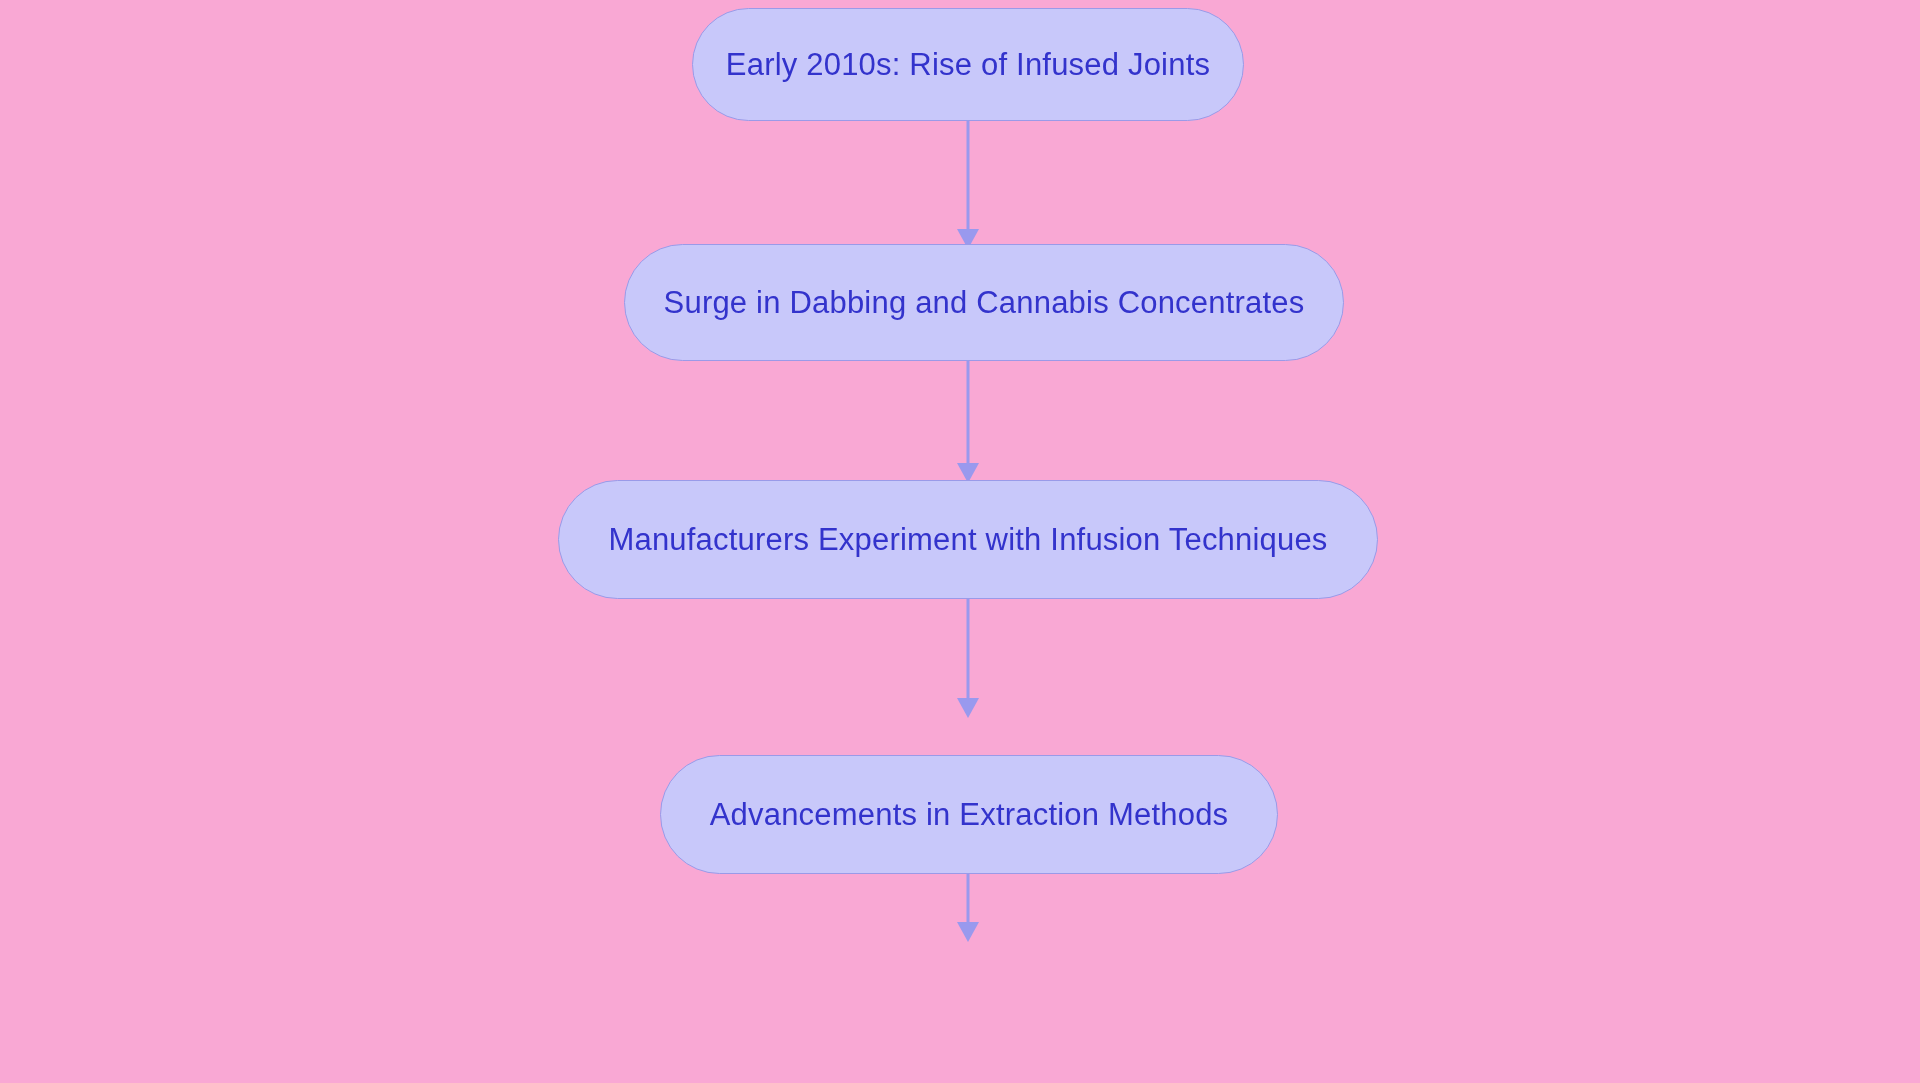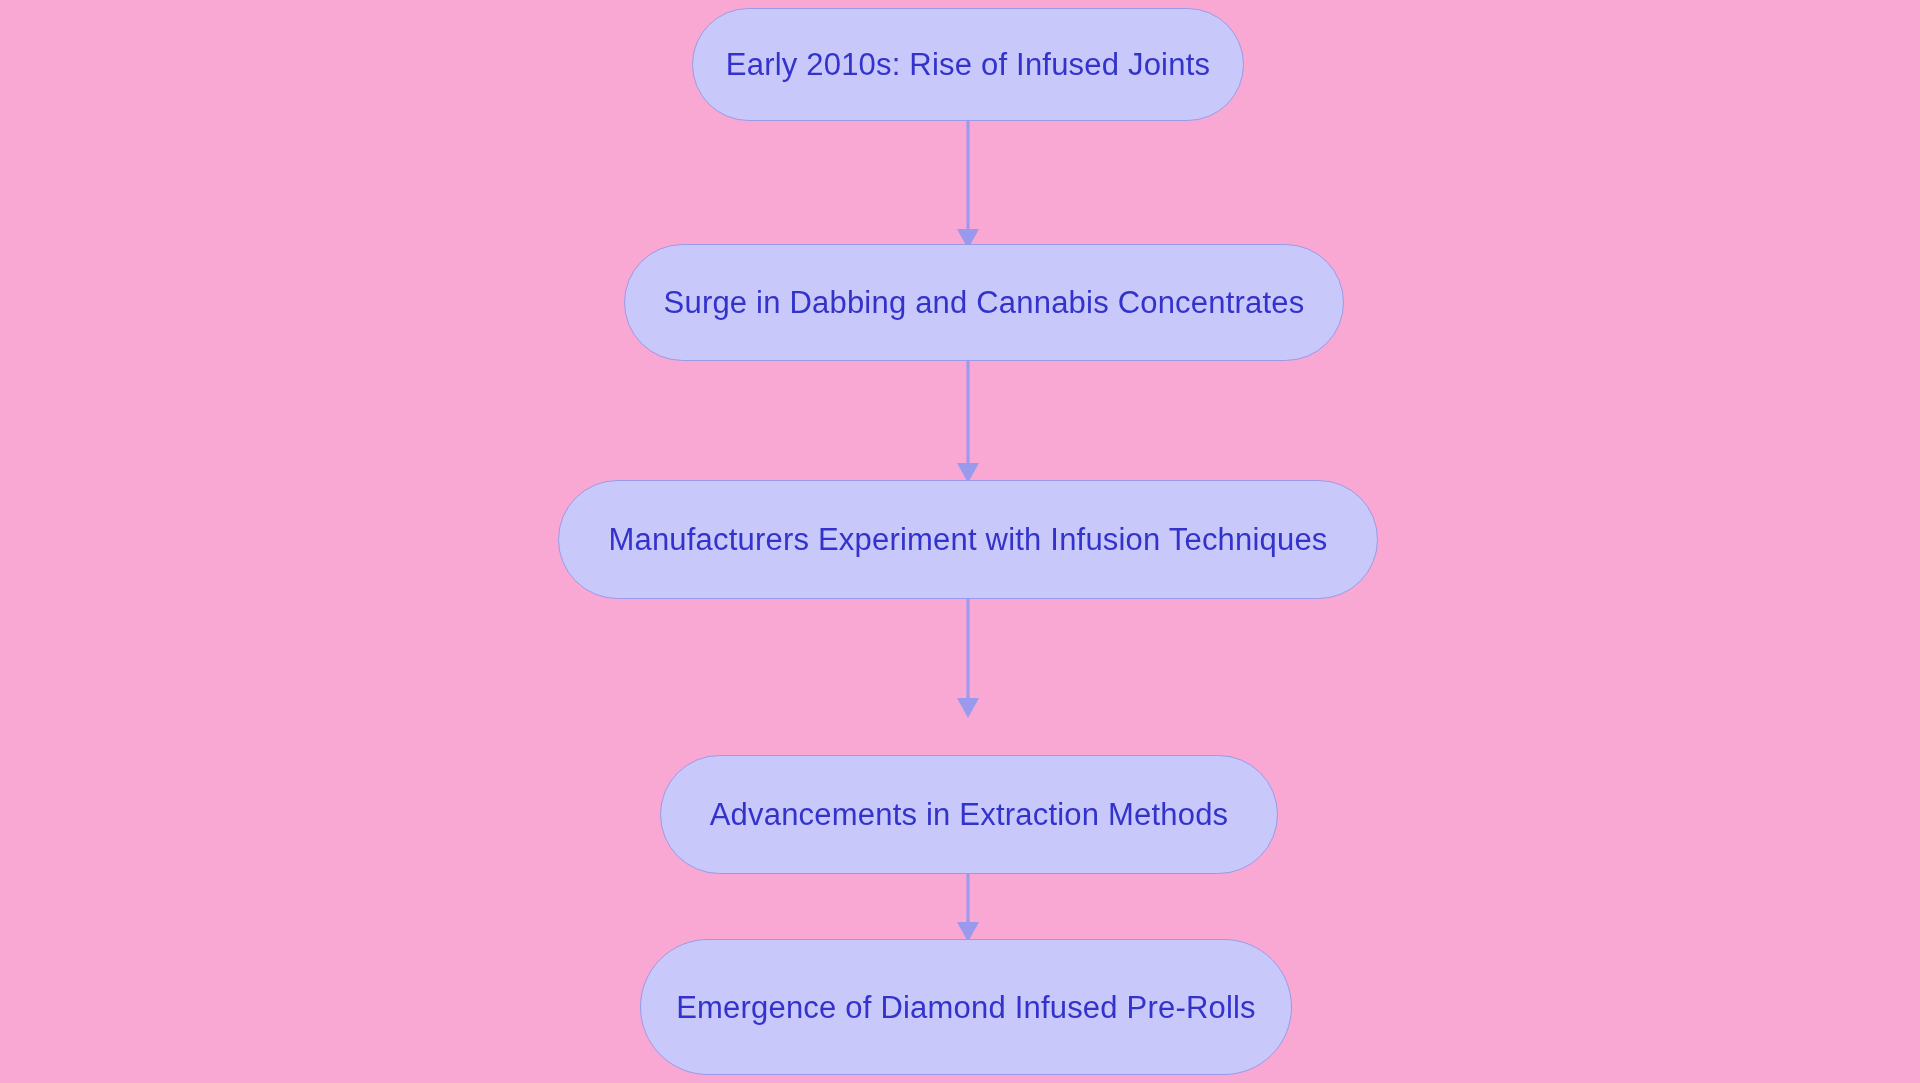--- a/index.html
+++ b/index.html
@@ -96,17 +96,14 @@
   </div>
 
   <div class="node" style="left:558px; top:480px; width:820px; height:119px;">
     <span class="node-label">Manufacturers Experiment with Infusion Techniques</span>
   </div>
 
   <div class="node" style="left:660px; top:715px; width:618px; height:119px;margin-top:40px;">
     <span class="node-label">Advancements in Extraction Methods</span>
   </div>
 
-  <div class="node" style="left:640px; top:939px; width:652px; height:136px;">
-    <span class="node-label">Emergence of Diamond Infused Pre-Rolls</span>
-  </div>
 
 </div>
 
 </body></html>

